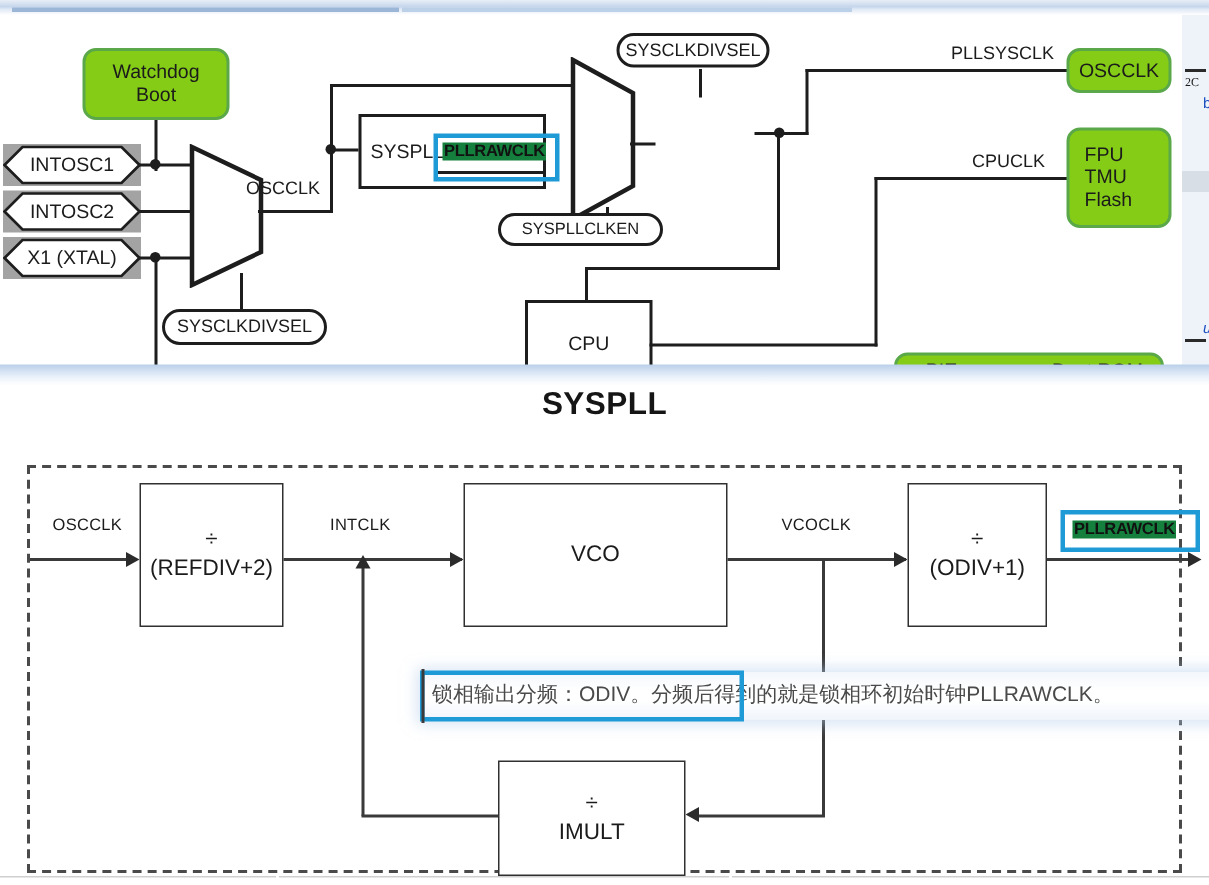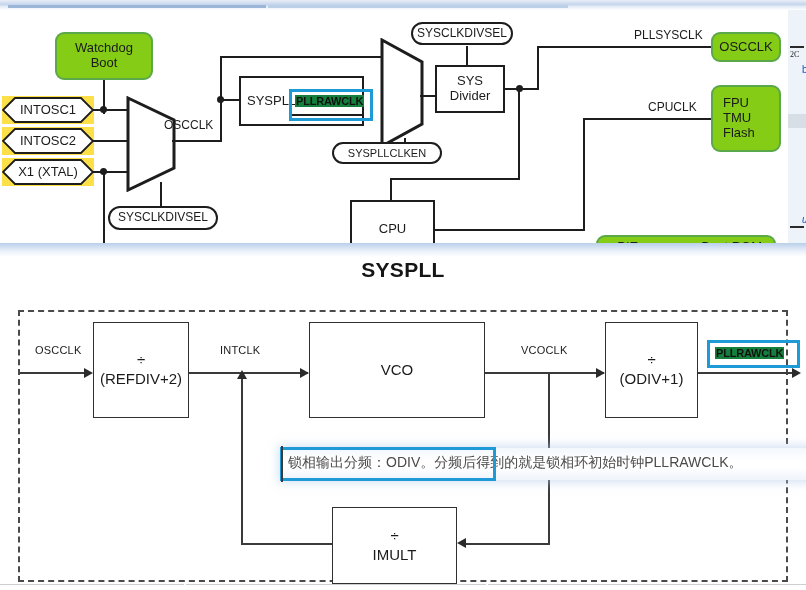--- a/index.html
+++ b/index.html
@@ -110,21 +110,21 @@
     border: 2px solid #5aa84a;
     border-radius: 9px;
     background: #84cc16;
   }
   .pill {
     border: 2px solid #1d1d1d;
     border-radius: 999px;
     background: #ffffff;
   }
   .hexnode {
-    background: #fde047;
+    background: #a3a3a3;
     border: none;
   }
   .hexnode .hexsvg { position: absolute; left:0; top:0; }
   .hexnode .hexlabel { position: relative; z-index: 2; }
 
   .wire {
     position: absolute;
     background: #1d1d1d;
   }
   .wire.h { height: 2px; }
@@ -327,24 +327,20 @@
 
       <svg class="muxsvg" style="left:380px; top:28px;" width="44" height="110" viewBox="0 0 44 110">
         <polygon points="2,2 42,24 42,86 2,108" fill="#ffffff" stroke="#1d1d1d" stroke-width="3"></polygon>
       </svg>
       <div class="wire v" style="left:404px; top:128px; height:8px;"></div>
       <div class="node pill" style="left:332px; top:132px; width:110px; height:22px; font-size:11px;">
         <span>SYSPLLCLKEN</span>
       </div>
 
       <div class="wire h" style="left:420px; top:85px; width:17px;"></div>
-      <div class="node rect" style="left:435px; top:55px; width:70px; height:48px; font-size:13px;">
-        <span>SYS</span>
-        <span>Divider</span>
-      </div>
       <div class="wire v" style="left:466px; top:36px; height:19px;"></div>
       <div class="node pill" style="left:411px; top:12px; width:102px; height:23px; font-size:12px;">
         <span>SYSCLKDIVSEL</span>
       </div>
 
       <div class="wire h" style="left:503px; top:78px; width:36px;"></div>
       <div class="dot" style="left:516px; top:75px;"></div>
       <div class="wire v" style="left:537px; top:36px; height:44px;"></div>
       <div class="wire h" style="left:537px; top:36px; width:175px;"></div>
       <div class="wlabel" style="left:634px; top:18px;">PLLSYSCLK</div>

